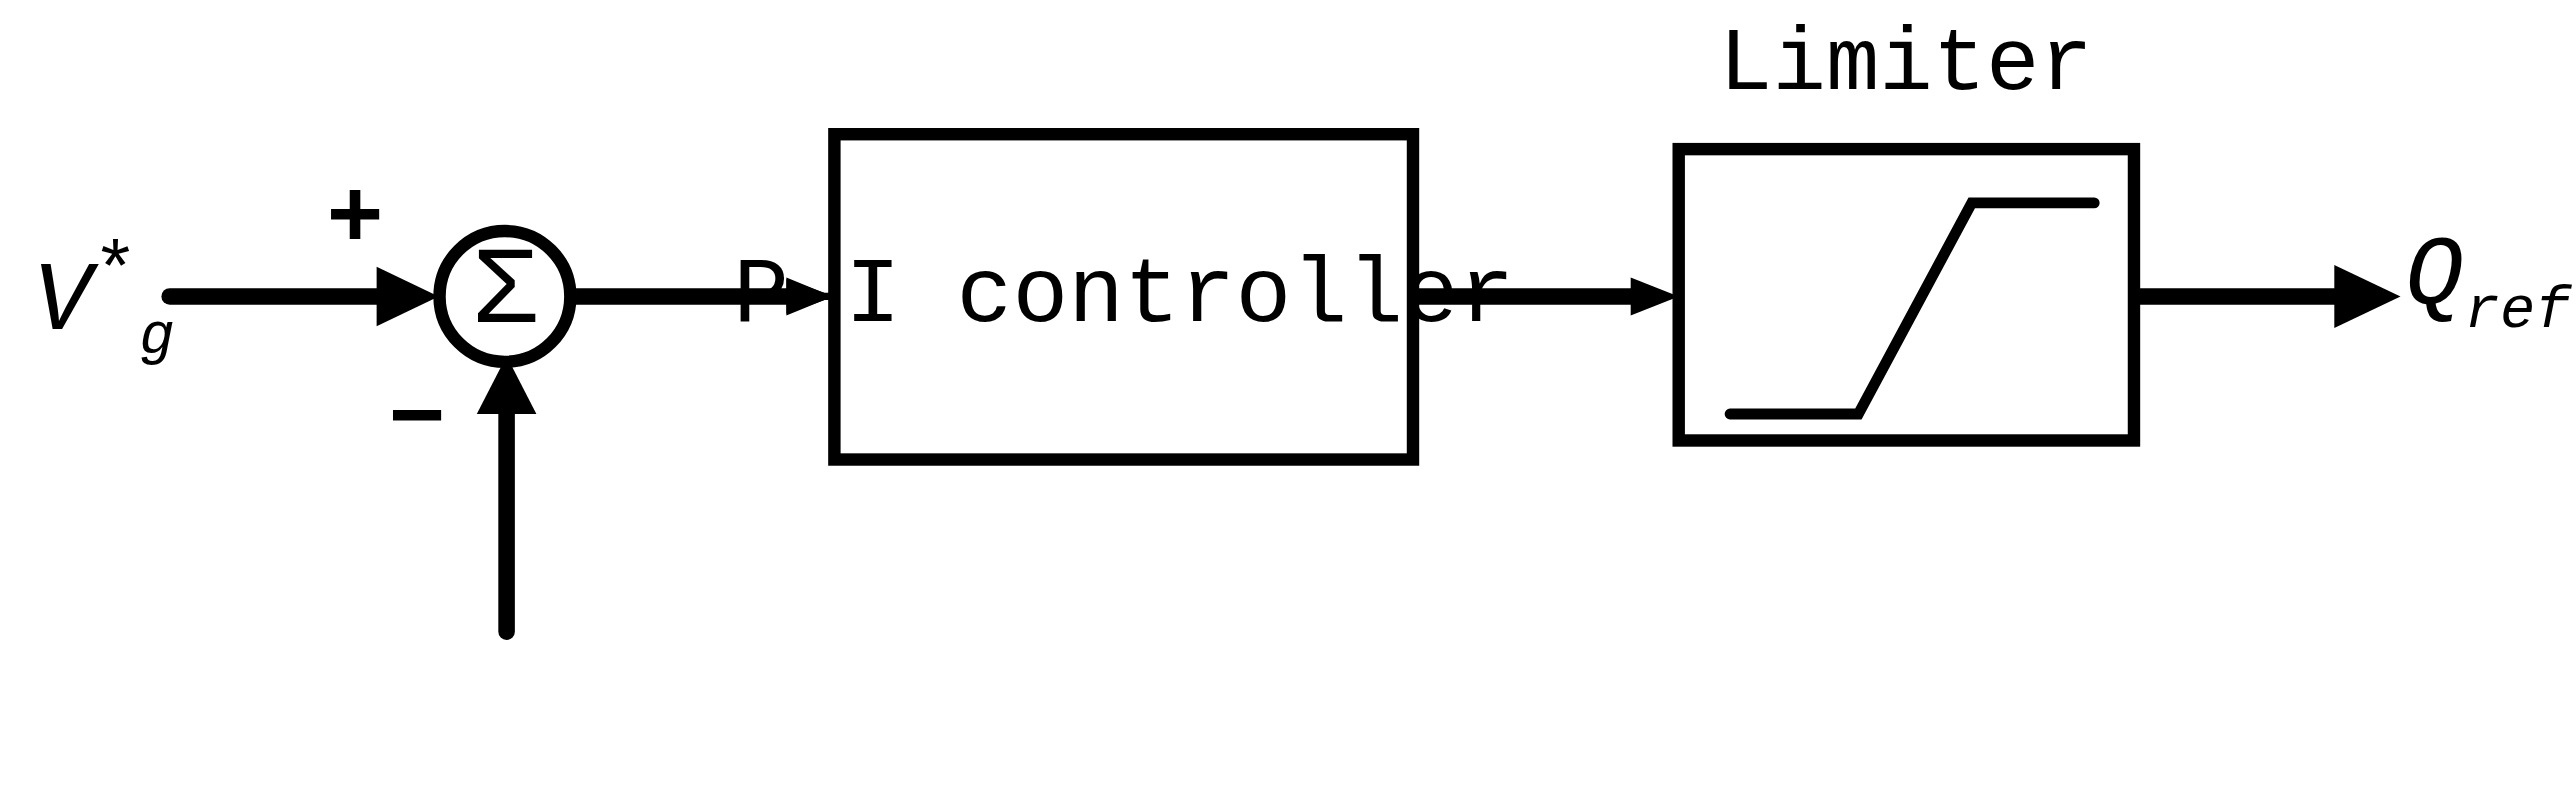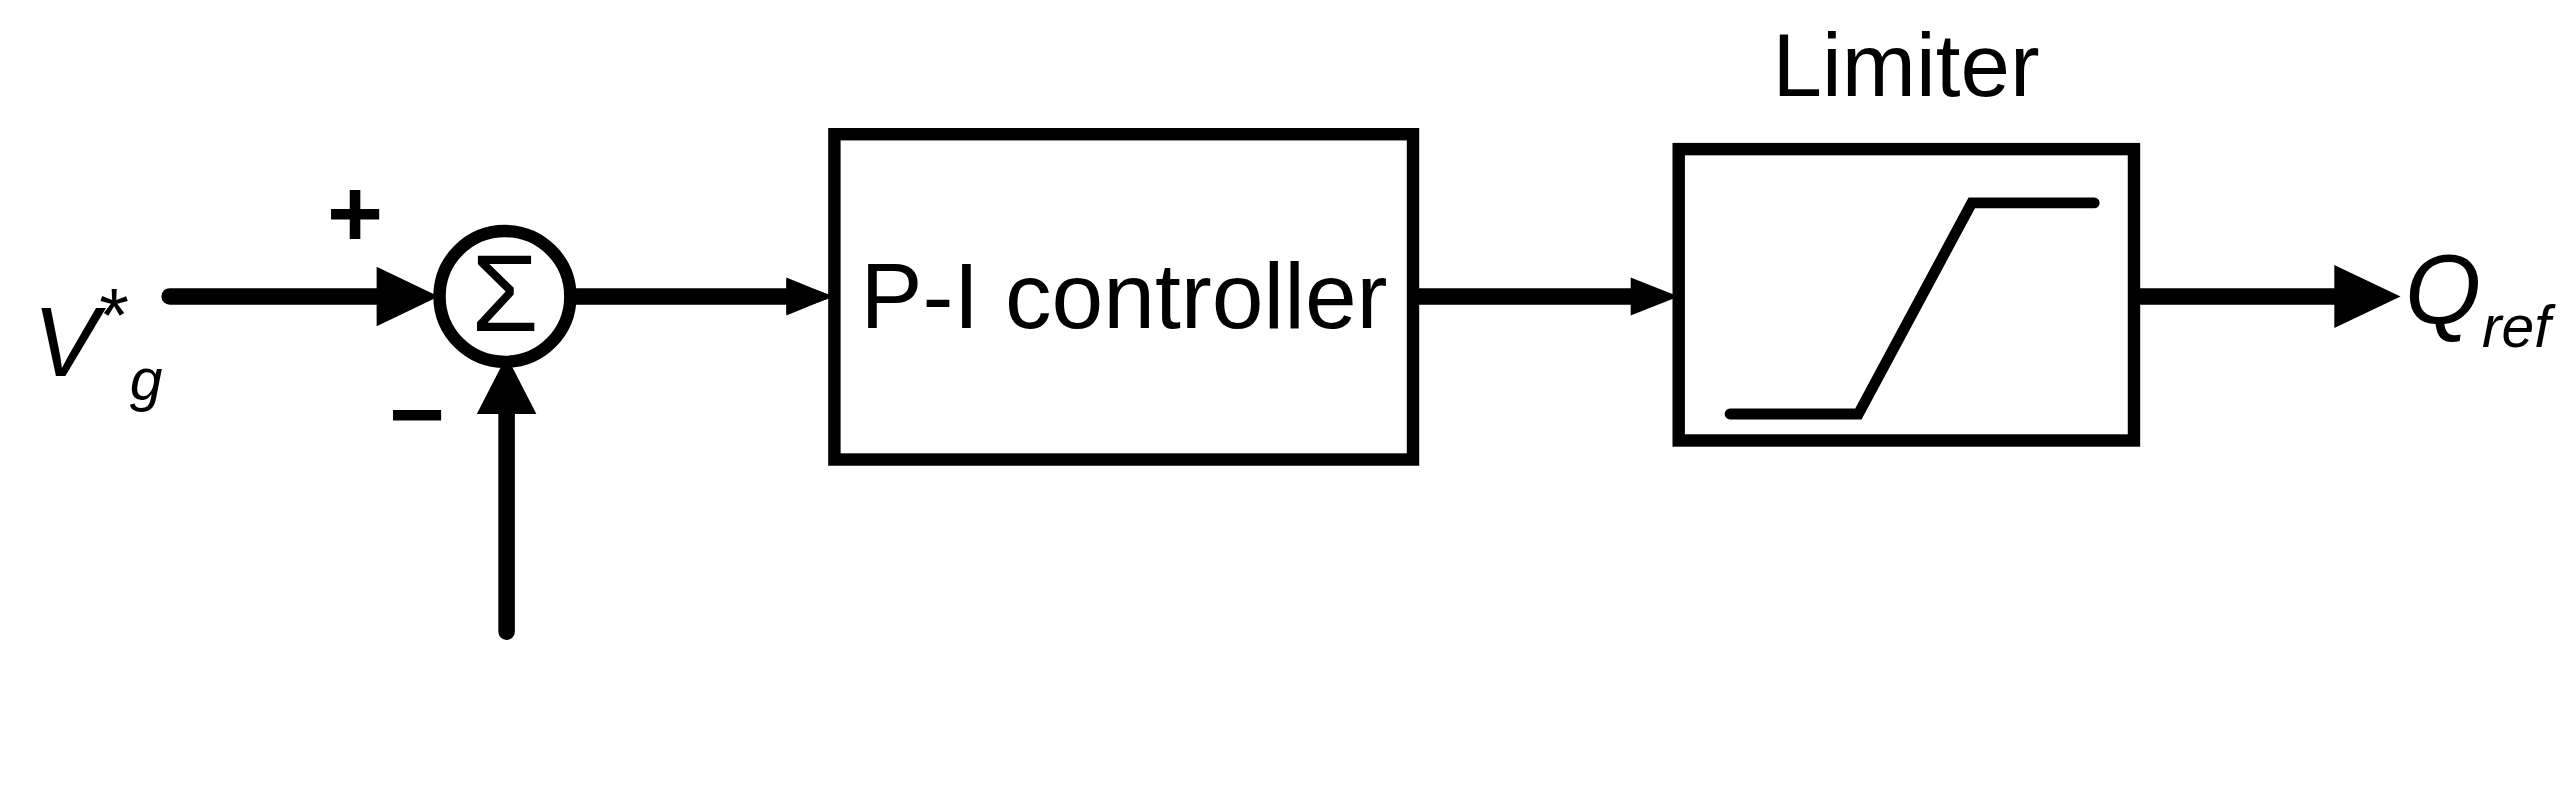--- a/index.html
+++ b/index.html
@@ -21,21 +21,21 @@
     left: 0;
     top: 0;
     width: 2576px;
     height: 804px;
   }
   .lbl {
     position: absolute;
     color: #000000;
     white-space: nowrap;
     line-height: 1;
-    font-family: Liberation Sans, sans-serif;
+    font-family: Liberation Mono, monospace;
   }
   
   .block-text {
     font-size: 93px;
     letter-spacing: 0px;
   }
   
   .caption-text {
     font-size: 89px;
   }
@@ -110,33 +110,33 @@
       <polyline points="2090,500 2245,500 2382,245 2530,245" fill="none" stroke="#000000" stroke-width="13" stroke-linecap="round" stroke-linejoin="miter"></polyline>
     </g>
 
     <g>
       <line x1="2578" y1="358" x2="2830" y2="358" stroke="#000000" stroke-width="20" stroke-linecap="butt"></line>
       <polygon points="2820,320 2900,358 2820,396" fill="#000000"></polygon>
     </g>
 
   </svg>
 
-  <div class="lbl math" style="left:33px; top:236px;margin-top:41px;">
+  <div class="lbl math" style="left:33px; top:236px;">
     <span>V</span><span class="sup">*</span><span class="sub">g</span>
   </div>
 
   <div class="lbl sign" style="left:327px; top:166px;">+</div>
 
   <div class="lbl sign" style="left:389px; top:366px;">−</div>
 
   <div class="lbl sigma-glyph" style="left:505px; top:296px; transform:translate(-50%,-52%);">Σ</div>
 
 
   <div class="lbl block-text" style="left:1124px; top:296px; transform:translate(-50%,-50%);">P-I controller</div>
 
   <div class="lbl caption-text" style="left:1906px; top:65px; transform:translate(-50%,-50%);">Limiter</div>
 
-  <div class="lbl math" style="left:2405px; top:240px;">
+  <div class="lbl math" style="left:2405px; top:228px;">
     <span>Q</span><span class="sub">ref</span>
   </div>
 
 </div>
 
 
 </body></html>

